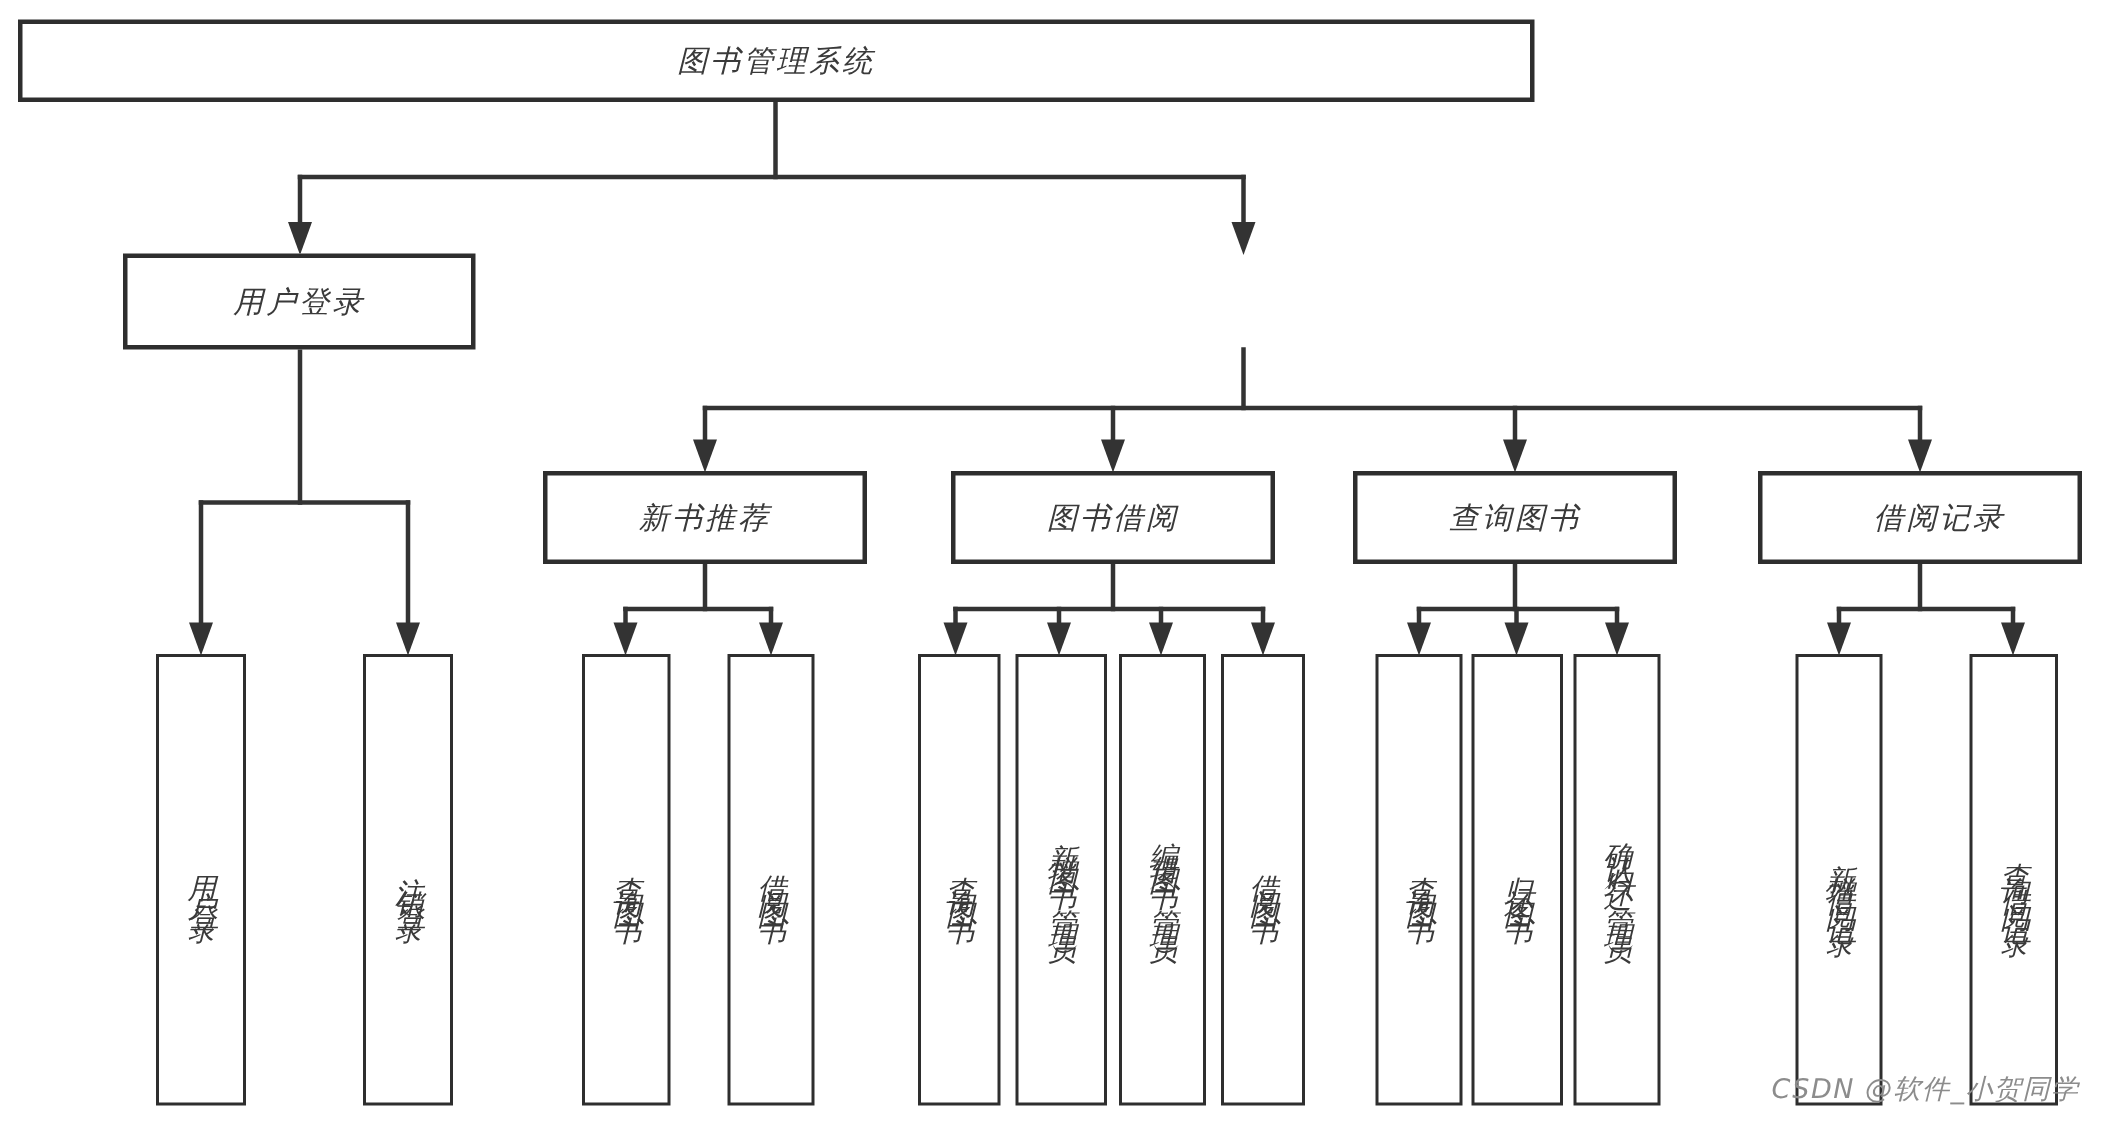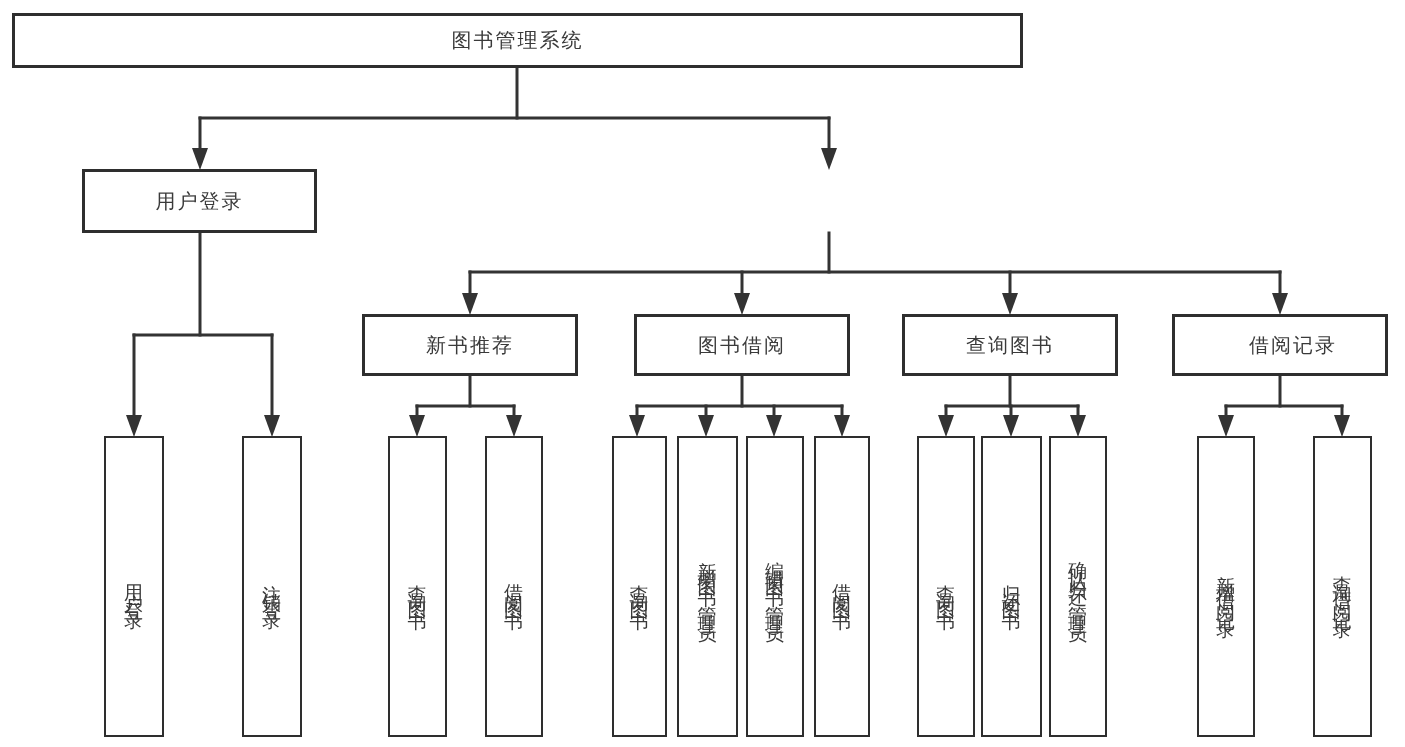--- a/index.html
+++ b/index.html
@@ -9,20 +9,21 @@
     --text:#3a3a3a;
     --wm:#8c8c8c;
   }
   html,body{margin:0;padding:0;background:#ffffff;}
   #canvas{
     position:relative;
     width:1405px;height:747px;
     background:var(--fill);
     font-family:"DejaVu Sans","Liberation Sans",sans-serif;
     overflow:hidden;
+    font-style:italic;
   }
   #connectors{position:absolute;left:0;top:0;z-index:1;}
   .node{
     position:absolute;
     box-sizing:border-box;
     background:var(--fill);
     border:3px solid var(--border);
     display:flex;align-items:center;justify-content:center;
     color:var(--text);
     font-size:20px;
@@ -162,13 +163,14 @@
   <div class="node leaf" style="left:1049px;top:436px;width:58px;height:301px;">
     <span class="vtext">确认归还（管理员）</span>
   </div>
   <div class="node leaf" style="left:1197px;top:436px;width:58px;height:301px;">
     <span class="vtext">新增借阅记录</span>
   </div>
   <div class="node leaf" style="left:1313px;top:436px;width:59px;height:301px;">
     <span class="vtext">查询借阅记录</span>
   </div>
 
+  <div id="watermark">CSDN @软件_小贺同学</div>
 </div>
 
 </body></html>

